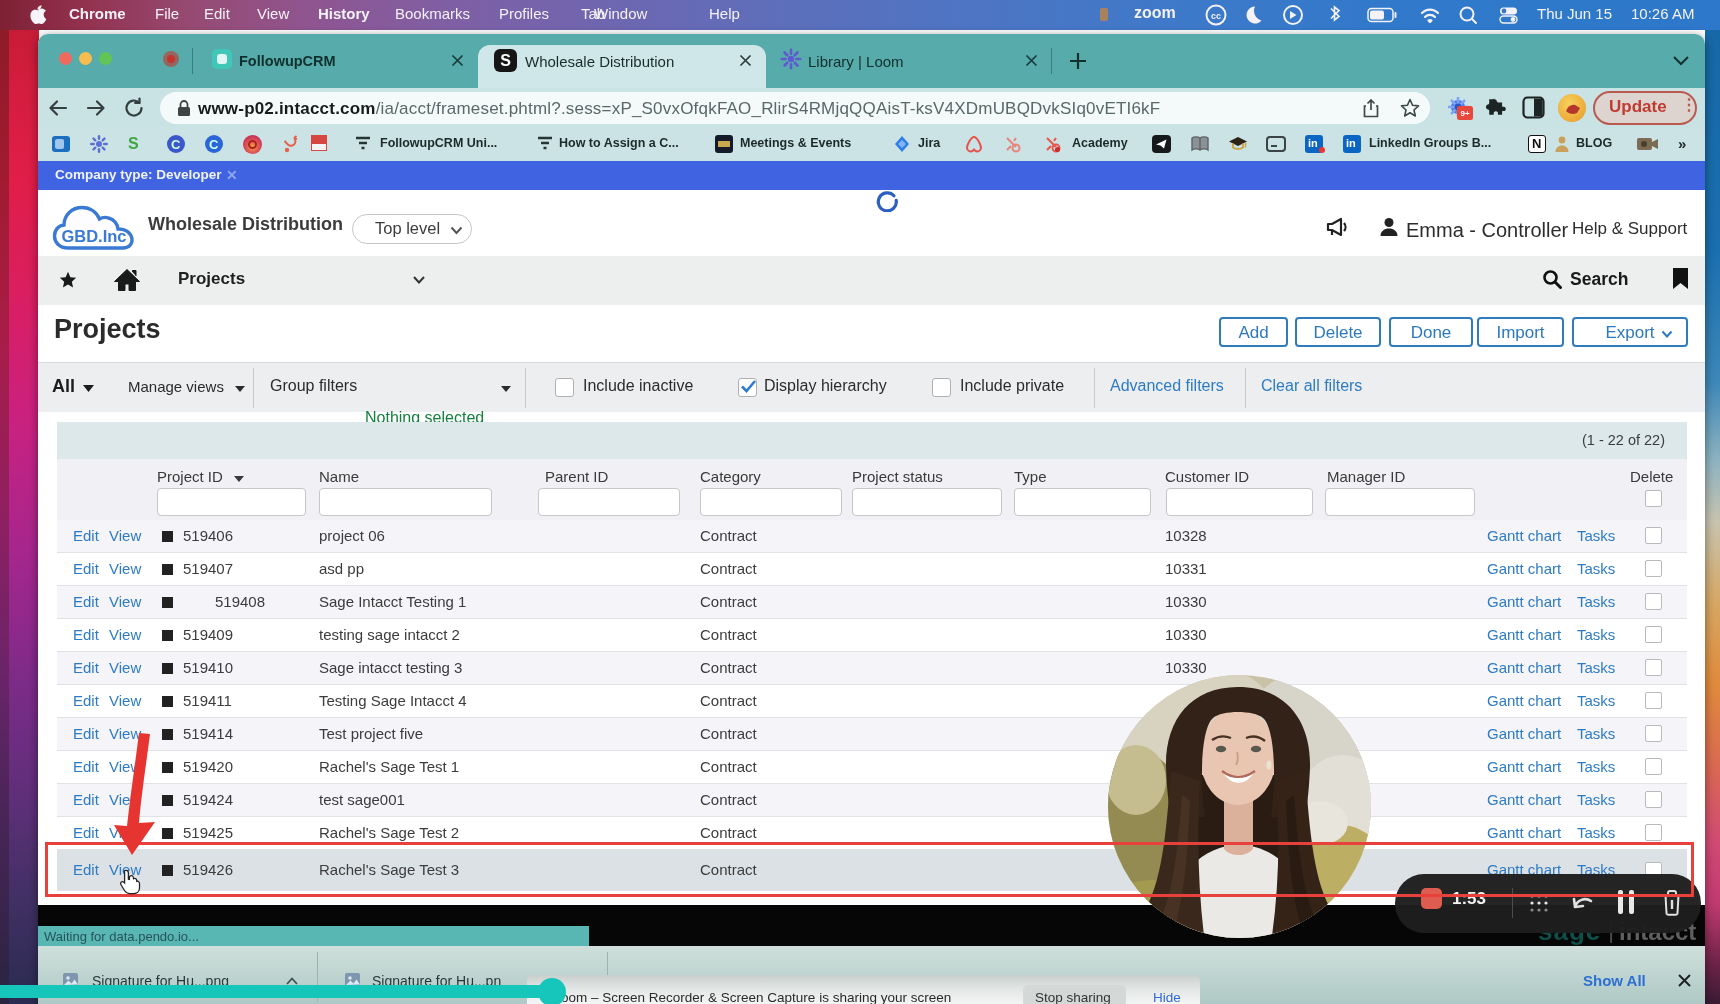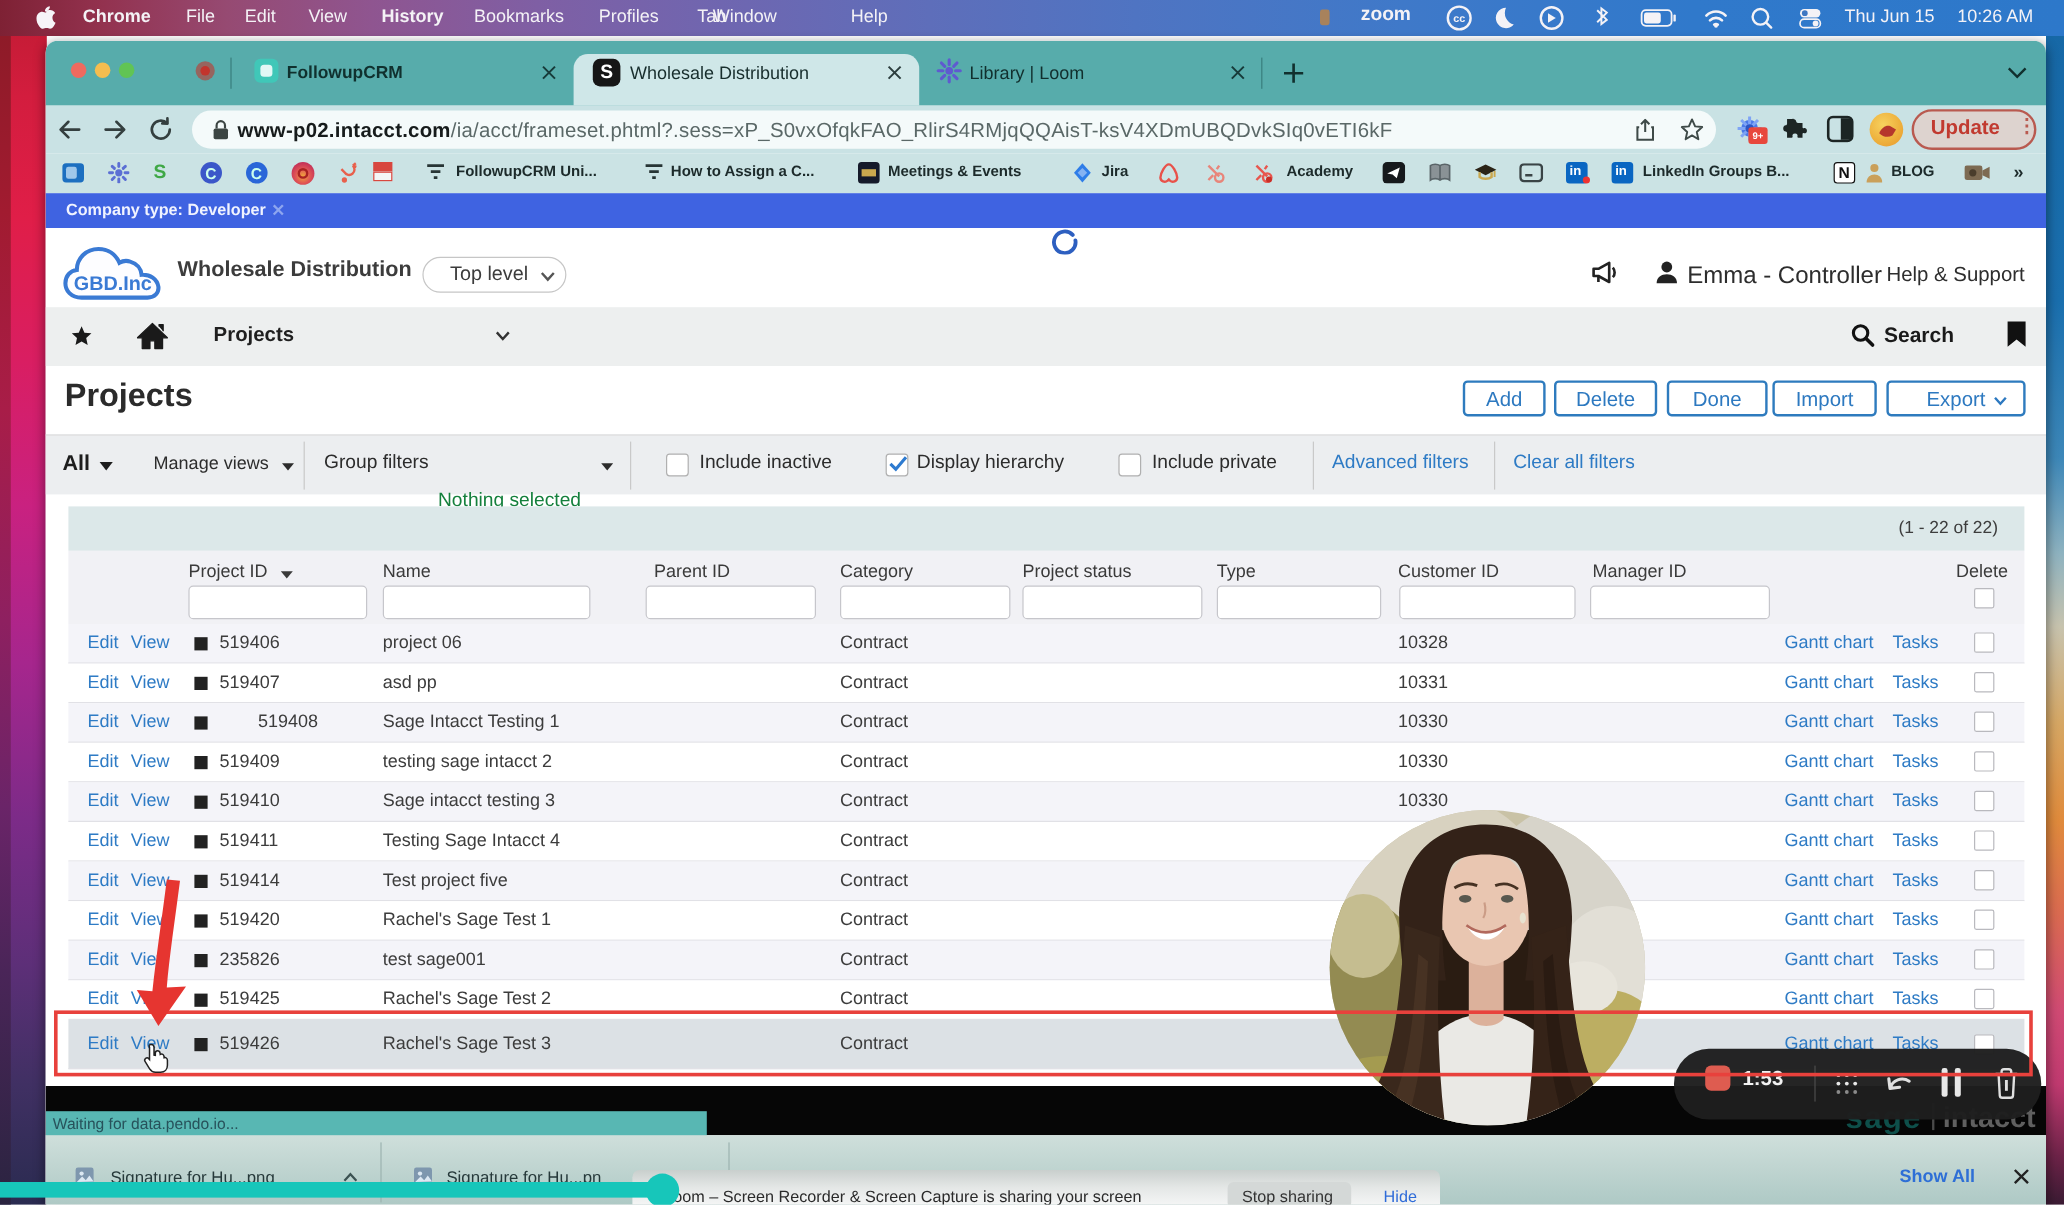--- a/index.html
+++ b/index.html
@@ -466,21 +466,21 @@
           <span style="left:262px;">Rachel's Sage Test 1</span>
           <span style="left:643px;">Contract</span>
           <span class="lk" style="left:1430px;">Gantt chart</span>
           <span class="lk" style="left:1520px;">Tasks</span>
           <span class="rcb"></span>
         </div>
       <div class="row" style="top:594px;background:#f4f4f9;">
           <span class="lk" style="left:16px;">Edit</span>
           <span class="lk" style="left:52px;">View</span>
           <span class="sq" style="left:105px;top:11px;"></span>
-          <span style="left:126px;">235826</span>
+          <span style="left:126px;">519424</span>
           <span style="left:262px;">test sage001</span>
           <span style="left:643px;">Contract</span>
           <span class="lk" style="left:1430px;">Gantt chart</span>
           <span class="lk" style="left:1520px;">Tasks</span>
           <span class="rcb"></span>
         </div>
       <div class="row" style="top:627px;background:#fff;">
           <span class="lk" style="left:16px;">Edit</span>
           <span class="lk" style="left:52px;">View</span>
           <span class="sq" style="left:105px;top:11px;"></span>

